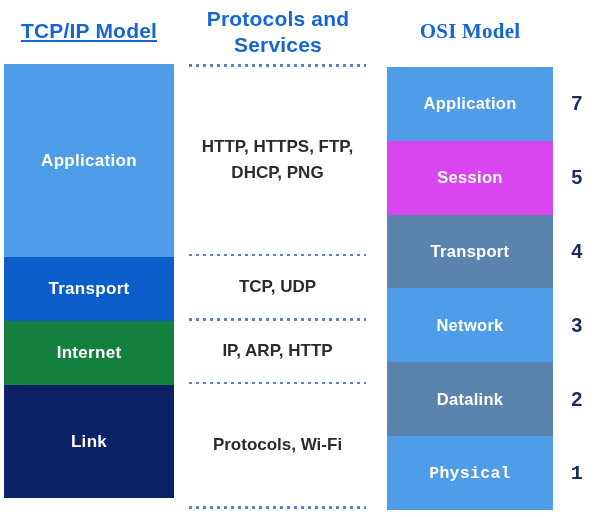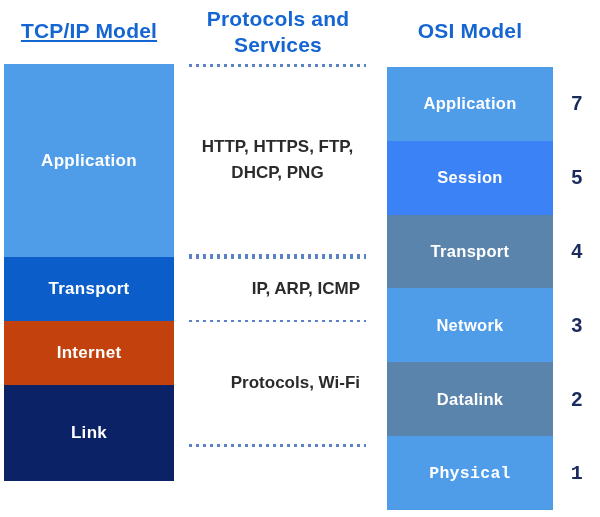--- a/index.html
+++ b/index.html
@@ -6,38 +6,38 @@
   .canvas{
     position:relative;width:600px;height:517px;background:#ffffff;
     font-family:"Liberation Sans",sans-serif;overflow:hidden;
   }
   .col-header{
     position:absolute;font-weight:bold;font-size:21px;color:#1565d2;
     text-align:center;line-height:1.25;letter-spacing:.2px;
   }
   #tcpip-header{left:4px;top:18px;width:170px;text-decoration:underline;}
   #protocols-header{left:183px;top:6px;width:190px;}
-  #osi-header{left:387px;top:18px;width:166px;}
+  #osi-header{left:387px;top:18px;width:166px;font-family:Liberation Serif, serif;}
 
   
   .tcpip-stack{position:absolute;left:4px;top:64px;width:170px;}
   .layer{
     display:flex;align-items:center;justify-content:center;
     color:#ffffff;font-weight:bold;font-size:17px;letter-spacing:.3px;
   }
-  .t0{height:193px}.t1{height:64px}.t2{height:64px}.t3{height:96px}
+  .t0{height:193px}.t1{height:64px}.t2{height:64px}.t3{height:113px}
 
   
   .mid{position:absolute;left:189px;top:64px;width:177px;}
   .dotline{
     height:2.6px;
     background-image:repeating-linear-gradient(90deg,#5b82c2 0 2.6px,transparent 2.6px 7px);
   }
   .mid-sec{
-    display:flex;align-items:center;justify-content:flex-end;
+    display:flex;align-items:center;justify-content:center;
     text-align:center;font-weight:bold;color:#2b2b2b;font-size:17px;line-height:1.55;
     padding:0 6px;box-sizing:border-box;
   }
   .m0{height:187px}.m1{height:62px}.m2{height:61px}.m3{height:122px}
 
   
   .osi-stack{
     position:absolute;left:387px;top:67px;width:166px;height:443px;
     display:flex;flex-direction:column;
   }
@@ -60,51 +60,54 @@
   <div class="col-header" id="protocols-header">Protocols and Services</div>
   <div class="col-header" id="osi-header">OSI Model</div>
 
   <div class="tcpip-stack">
     <div class="layer t0" style="background-color: rgb(79, 156, 232);">
       <span>Application</span>
     </div>
     <div class="layer t1" style="background-color: rgb(11, 94, 201);">
       <span>Transport</span>
     </div>
-    <div class="layer t2" style="background-color: #c2410c;">
+    <div class="layer t2" style="background-color: #15803d;">
       <span>Internet</span>
     </div>
     <div class="layer t3" style="background-color: rgb(11, 34, 102);">
       <span>Link</span>
     </div>
   </div>
 
   <div class="mid">
     <div class="dotline"></div>
     <div class="mid-sec m0">
       <span>HTTP, HTTPS, FTP, DHCP, PNG</span>
     </div>
     <div class="dotline"></div>
+    <div class="mid-sec m1">
+      <span>TCP, UDP</span>
+    </div>
     <div class="dotline"></div>
     <div class="mid-sec m2">
-      <span>IP, ARP, ICMP</span>
+      <span>IP, ARP, HTTP</span>
     </div>
     <div class="dotline"></div>
     <div class="mid-sec m3">
       <span>Protocols, Wi-Fi</span>
     </div>
     <div class="dotline"></div>
   </div>
 
   <div class="osi-stack">
     <div class="osi-row" style="background-color: rgb(79, 156, 232);">
       <span>Application</span>
       <span class="osi-num">7</span>
     </div>
-    <div class="osi-row" style="background-color: #3b82f6;">
+    <div class="osi-row" style="background-color: #d946ef;">
       <span>Session</span>
       <span class="osi-num">5</span>
     </div>
     <div class="osi-row" style="background-color: rgb(91, 132, 173);">
       <span>Transport</span>
       <span class="osi-num">4</span>
     </div>
     <div class="osi-row" style="background-color: rgb(79, 156, 232); justify-content: center;">
       <span>Network</span>
       <span class="osi-num">3</span>

